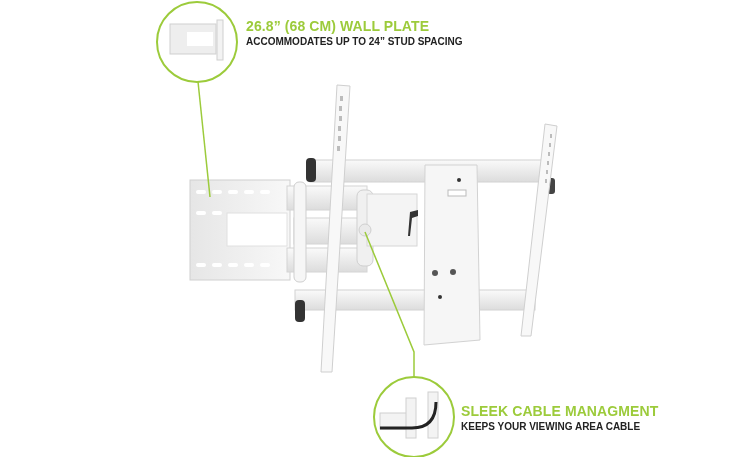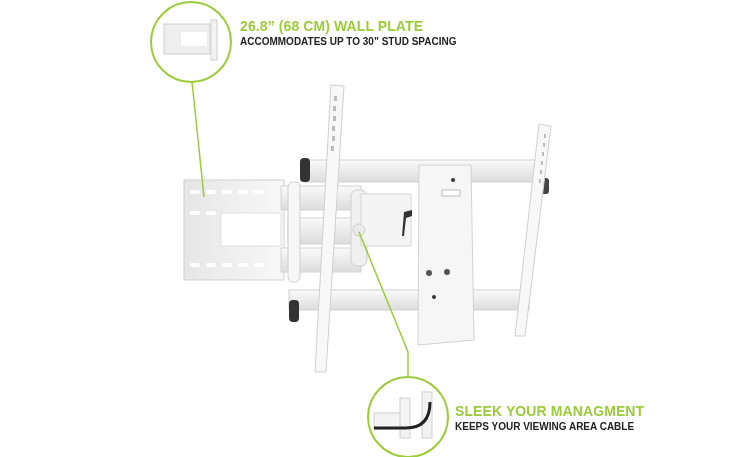--- a/index.html
+++ b/index.html
@@ -1,17 +1,17 @@
 <!DOCTYPE html>
 <html><head>
   <meta charset="utf-8">
   <style>
     html, body { margin: 0; padding: 0; background: #ffffff; }
     body { width: 750px; height: 457px; position: relative; overflow: hidden; font-family: "Liberation Sans", sans-serif; }
-    .stage { position: absolute; left: 6px; top: 0; width: 698px; height: 457px; }
+    .stage { position: absolute; left: 12px; top: 0; width: 698px; height: 457px; }
     .callout-title { position: absolute; font-weight: bold; font-size: 14px; letter-spacing: 0.1px; white-space: nowrap; }
     .callout-sub { position: absolute; font-weight: bold; font-size: 10px; color: #222; white-space: nowrap; }
     svg { position: absolute; left: 0; top: 0; }
   </style>
 </head>
 <body>
 
 <div class="stage">
 
   <svg width="750" height="457" viewBox="0 0 750 457">
@@ -108,18 +108,18 @@
     <g>
       <circle cx="402" cy="417" r="40" fill="#ffffff" stroke="#9ccb3b" stroke-width="2"></circle>
       <rect x="368" y="413" width="30" height="16" fill="#f3f3f3" stroke="#d0d0d0"></rect>
       <rect x="394" y="398" width="10" height="40" fill="#f3f3f3" stroke="#d0d0d0"></rect>
       <rect x="416" y="392" width="10" height="46" fill="#f3f3f3" stroke="#d0d0d0"></rect>
       <path d="M368 428 L400 428 Q424 428 424 402" stroke="#222" stroke-width="3" fill="none"></path>
     </g>
   </svg>
 
   <div class="callout-title" style="left:234px; top:18px; color:#9ccb3b;">26.8” (68 CM) WALL PLATE</div>
-  <div class="callout-sub" style="left:234px; top:36px;">ACCOMMODATES UP TO 30” STUD SPACING</div>
+  <div class="callout-sub" style="left:234px; top:36px;">ACCOMMODATES UP TO 24” STUD SPACING</div>
 
-  <div class="callout-title" style="left:449px; top:403px; color:#9ccb3b;">SLEEK YOUR MANAGMENT</div>
+  <div class="callout-title" style="left:449px; top:403px; color:#9ccb3b;">SLEEK CABLE MANAGMENT</div>
   <div class="callout-sub" style="left:449px; top:421px;">KEEPS YOUR VIEWING AREA CABLE</div>
 
 </div>
 
 </body></html>

